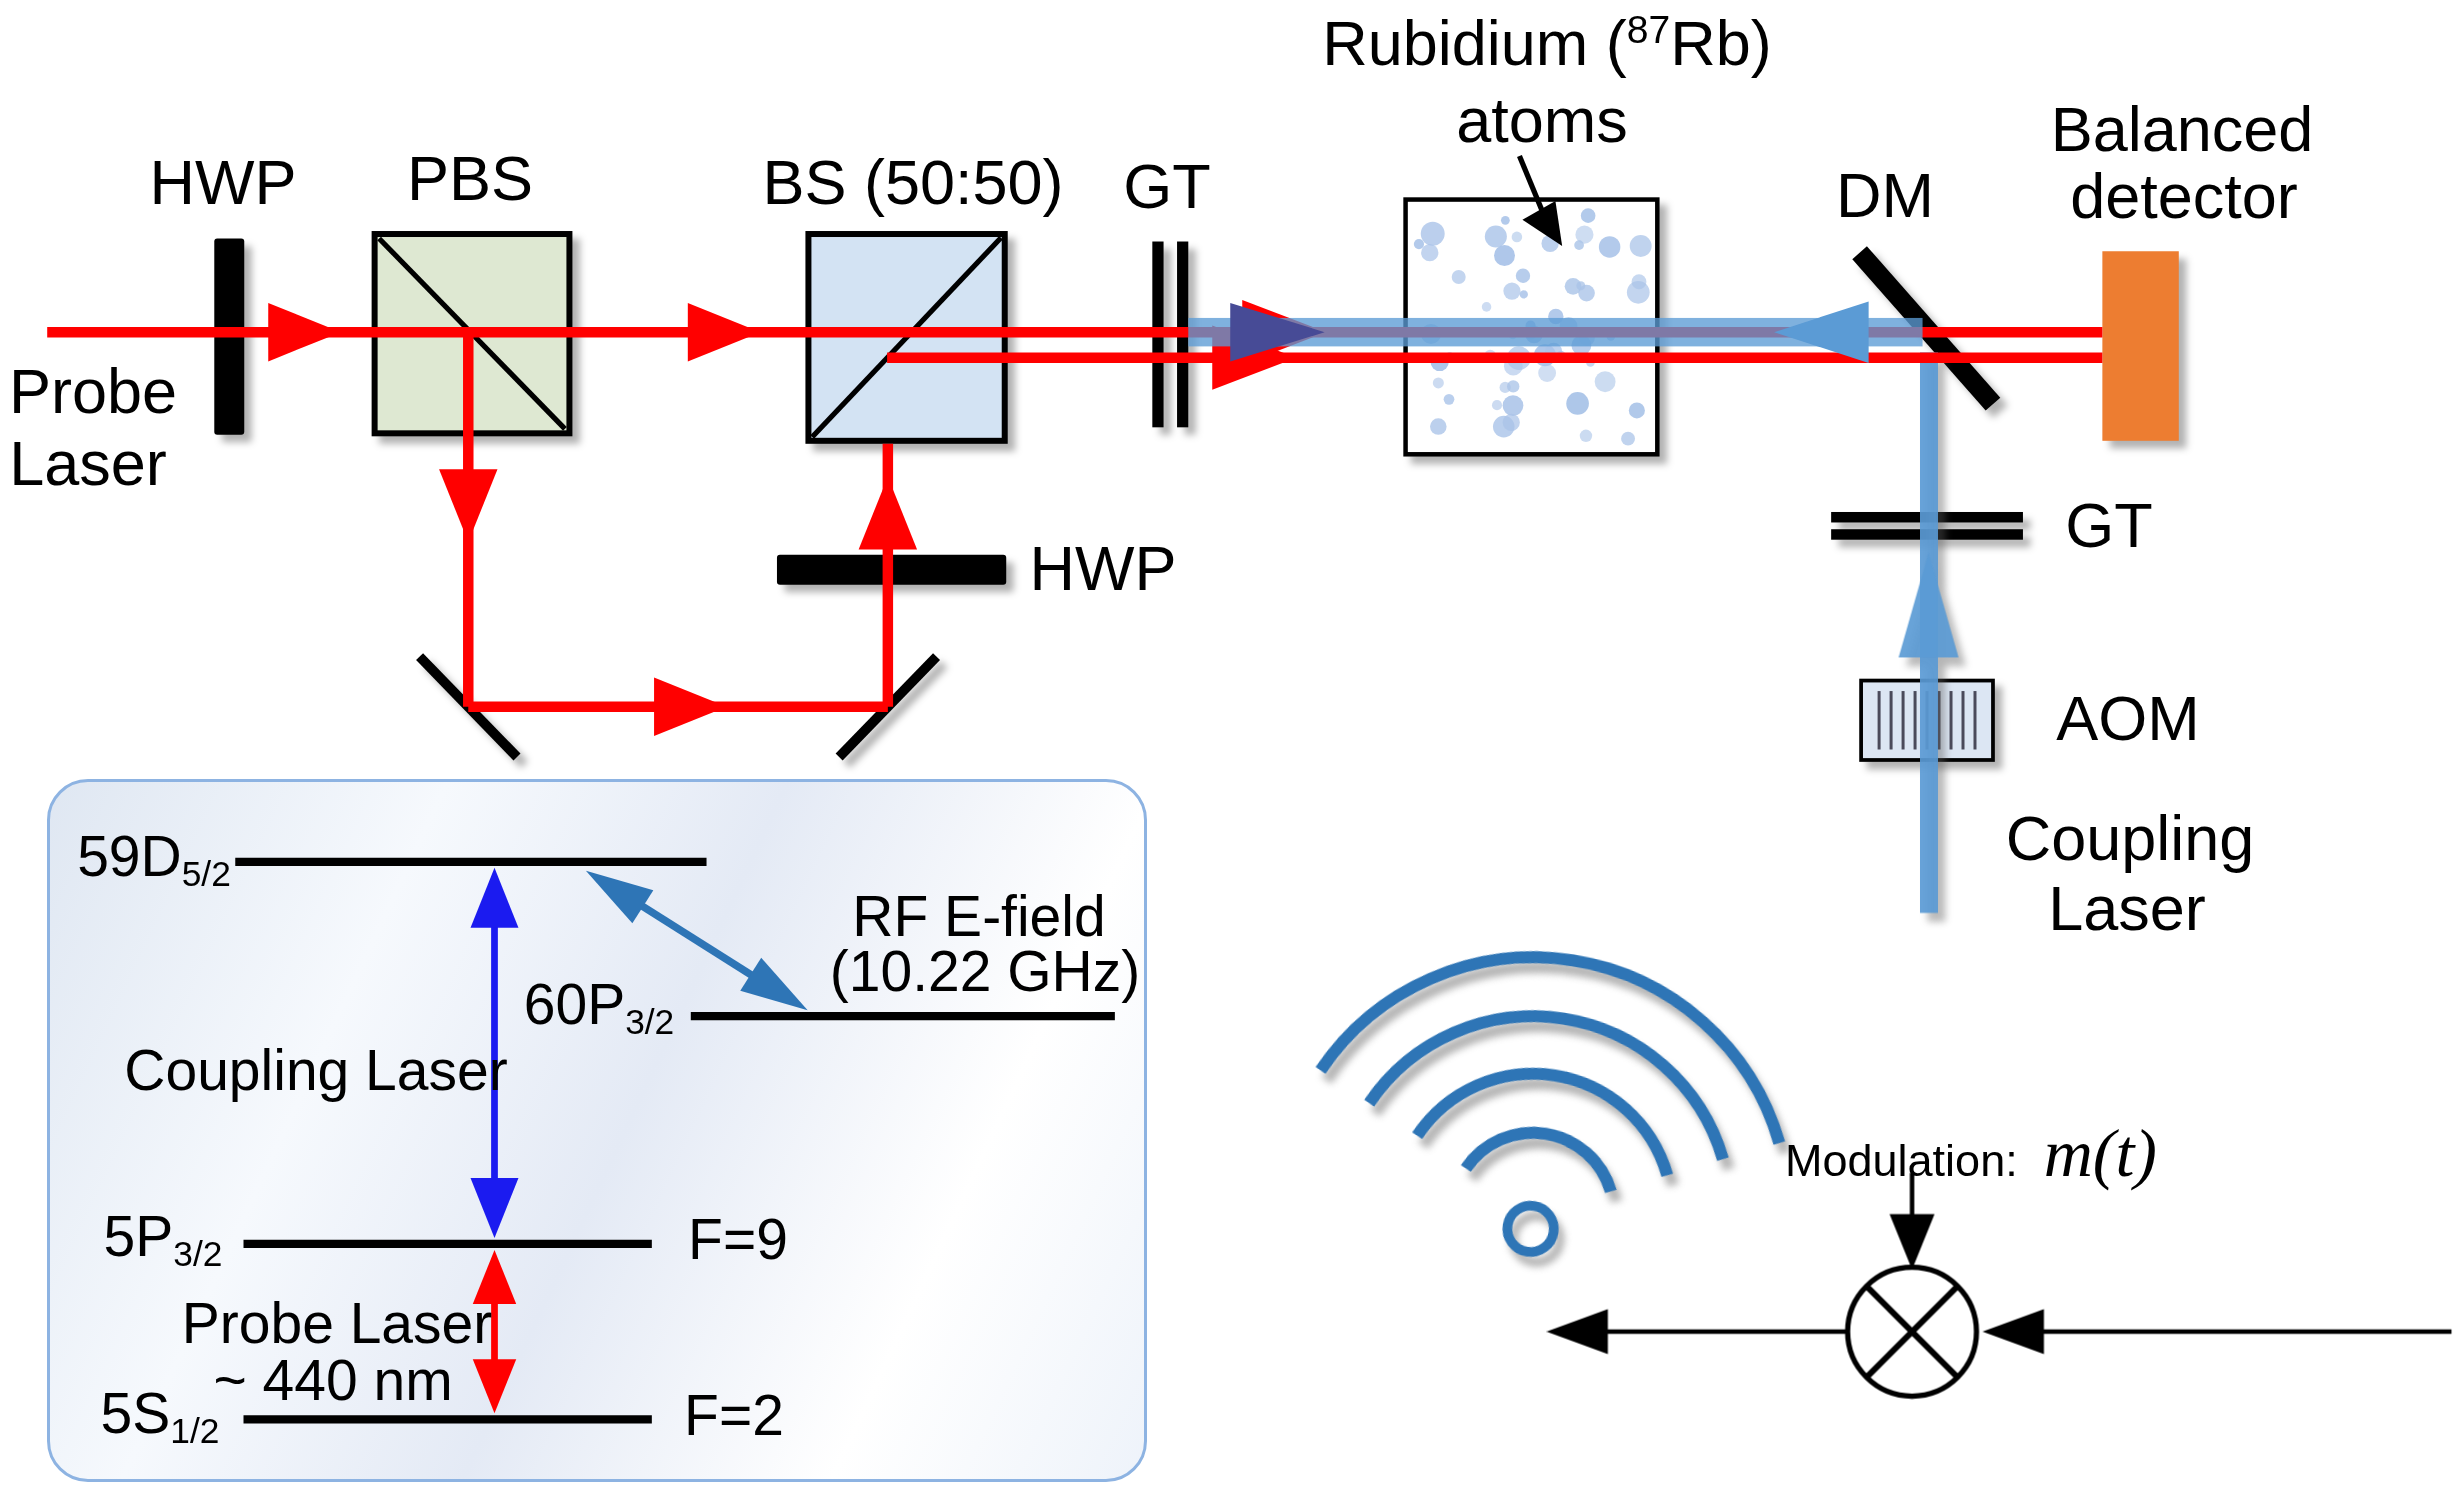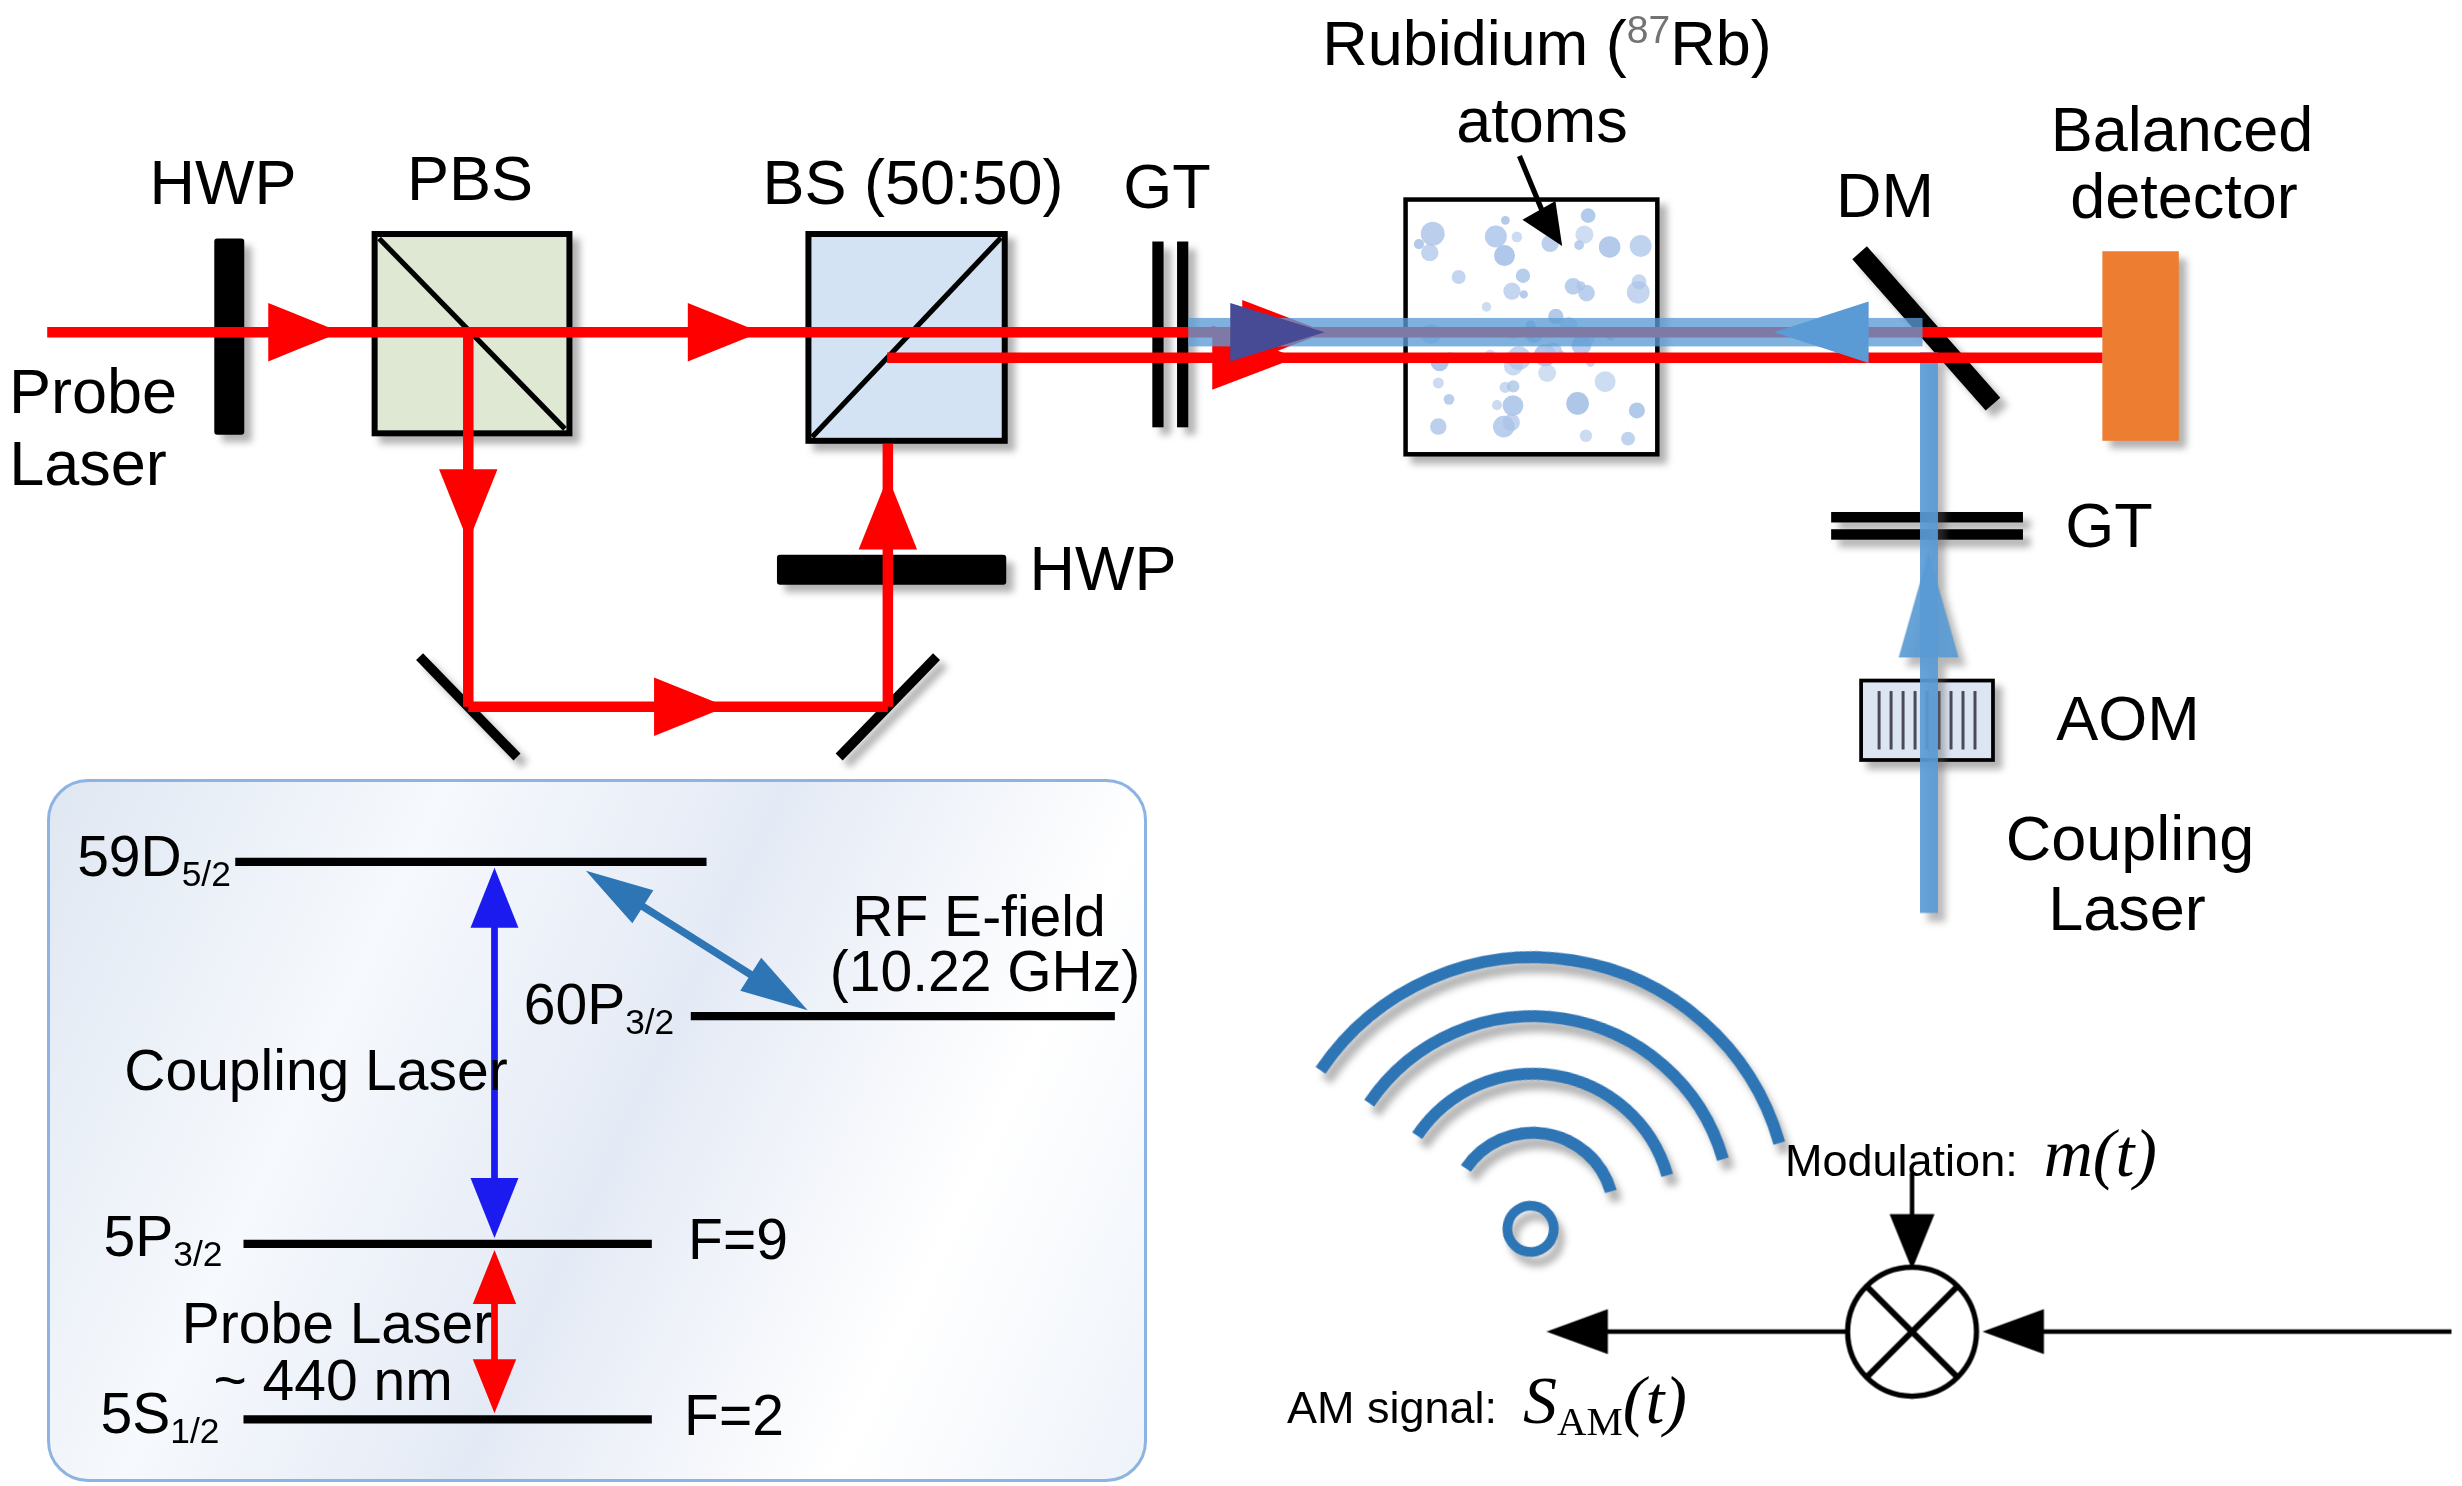--- a/index.html
+++ b/index.html
@@ -232,21 +232,21 @@
   </svg>
 
   <div class="lbl" style="left:93px;top:391px">Probe</div>
   <div class="lbl" style="left:88px;top:463px">Laser</div>
   <div class="lbl" style="left:223px;top:182px">HWP</div>
   <div class="lbl" style="left:470px;top:178px">PBS</div>
   <div class="lbl" style="left:913px;top:182px">BS (50:50)</div>
   <div class="lbl" style="left:1167px;top:186px">GT</div>
   <div class="lbl" style="left:1103px;top:568px">HWP</div>
 
-  <div class="lbl" style="left:1547px;top:43px"><span>Rubidium (</span><span class="sup" style="color:#737373">87</span><span>Rb)</span></div>
+  <div class="lbl" style="left:1547px;top:43px"><span>Rubidium (</span><span class="sup" style="color:#000000">87</span><span>Rb)</span></div>
   <div class="lbl" style="left:1542px;top:120px">atoms</div>
 
   <div class="lbl" style="left:1885px;top:195px">DM</div>
   <div class="lbl" style="left:2182px;top:129px">Balanced</div>
   <div class="lbl" style="left:2184px;top:196px">detector</div>
   <div class="lbl" style="left:2109px;top:525px">GT</div>
   <div class="lbl" style="left:2128px;top:718px">AOM</div>
   <div class="lbl" style="left:2130px;top:838px">Coupling</div>
   <div class="lbl" style="left:2127px;top:908px">Laser</div>
 
@@ -259,19 +259,15 @@
   <div class="lbl2" style="left:738px;top:1239px">F=9</div>
   <div class="lbl2" style="left:337px;top:1323px">Probe Laser</div>
   <div class="lbl2" style="left:333px;top:1380px">~ 440 nm</div>
   <div class="lbl2" style="left:160px;top:1416px"><span>5S</span><span class="sub">1/2</span></div>
   <div class="lbl2" style="left:734px;top:1415px">F=2</div>
 
   <div class="mixrow" style="left:1971px;top:1153px">
     <span>Modulation:</span>
       <span class="math">m(t)</span>
   </div>
-  <div class="mixrow" style="left:1487px;top:1403px">
-    <span>AM signal:</span>
-      <span class="math"><span>S</span><span class="msub">AM</span><span>(t)</span></span>
-  </div>
 
 </div>
 
 
 </body></html>

